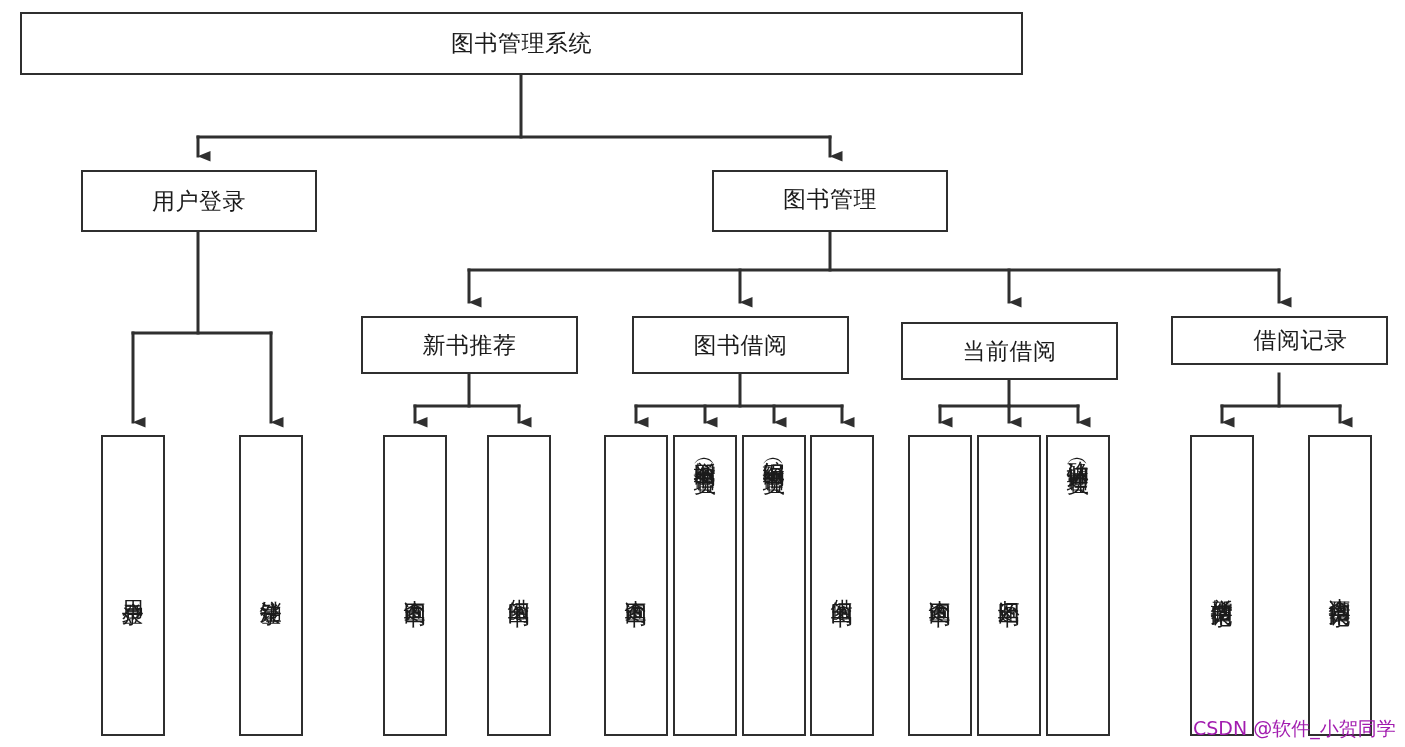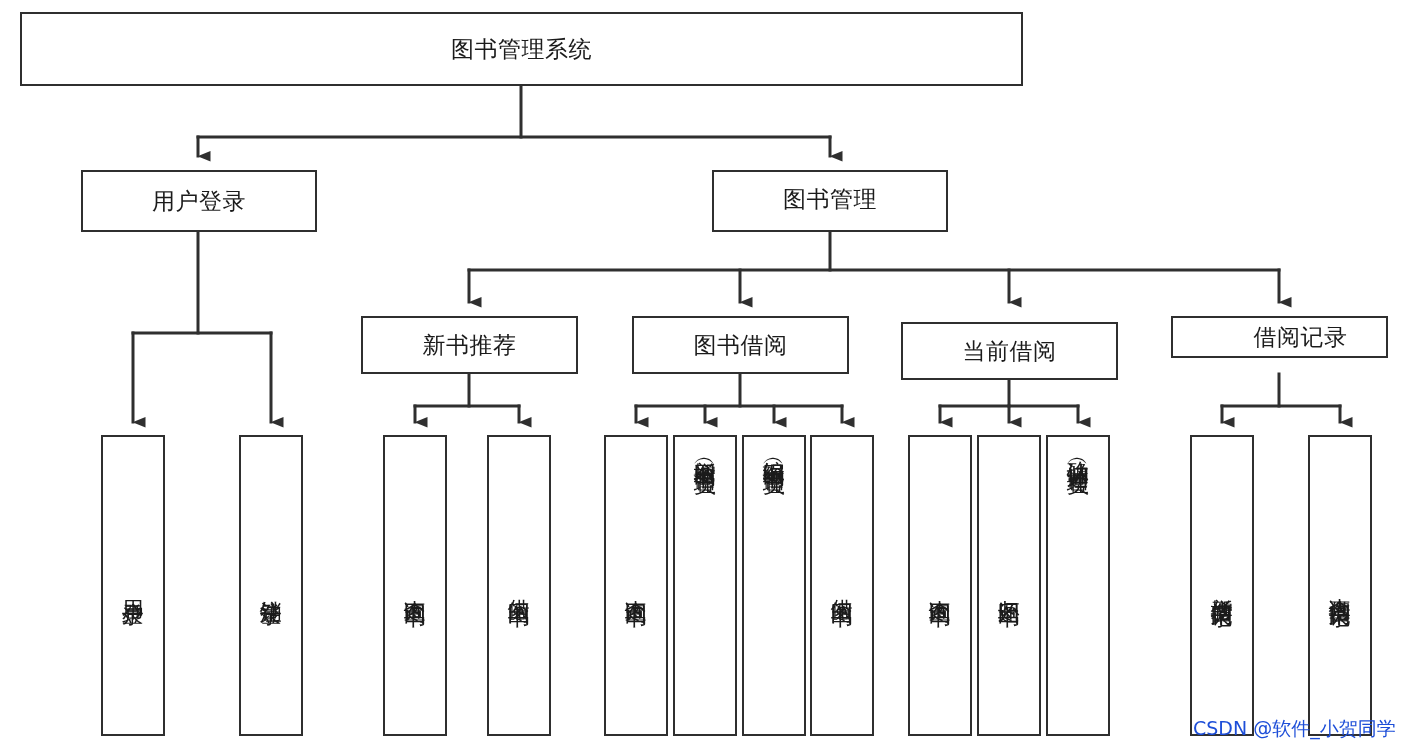--- a/index.html
+++ b/index.html
@@ -61,21 +61,21 @@
     line-height: 1.16;
     letter-spacing: 2px;
     white-space: nowrap;
   }
   .node.vertical.tall-text {
     align-items: flex-start;
   }
   .watermark {
     position: absolute;
     font-size: 19px;
-    color: #1d4ed8;
+    color: #a21caf;
     white-space: nowrap;
     user-select: none;
   }
 </style>
 </head>
 <body>
 
 <div id="diagram-root">
 
   <svg id="connectors" viewBox="0 0 1405 747">
@@ -123,41 +123,41 @@
       <path d="M1009 406 L1009 422" marker-end="url(#arrow)"></path>
       <path d="M1078 406 L1078 422" marker-end="url(#arrow)"></path>
 
       <path d="M1279 374 L1279 406"></path>
       <path d="M1222 406 L1340 406"></path>
       <path d="M1222 406 L1222 422" marker-end="url(#arrow)"></path>
       <path d="M1340 406 L1340 422" marker-end="url(#arrow)"></path>
     </g>
   </svg>
 
-  <div class="node root horizontal" style="left:20px; top:12px; width:1003px; height:74px;">
+  <div class="node root horizontal" style="left:20px; top:12px; width:1003px; height:63px;">
     <span class="label">图书管理系统</span>
   </div>
 
   <div class="node horizontal" style="left:81px; top:170px; width:236px; height:62px;">
     <span class="label">用户登录</span>
   </div>
   <div class="node horizontal" style="left:712px; top:170px; width:236px; height:62px;font-family:Liberation Mono, monospace;">
     <span class="label">图书管理</span>
   </div>
 
   <div class="node horizontal" style="left:632px; top:316px; width:217px; height:58px;">
     <span class="label">图书借阅</span>
   </div>
   <div class="node horizontal" style="left:361px; top:316px; width:217px; height:58px;">
     <span class="label">新书推荐</span>
   </div>
   <div class="node horizontal" style="left:901px; top:316px; width:217px; height:58px;margin-top:6px;">
     <span class="label">当前借阅</span>
   </div>
-  <div class="node horizontal" style="left:1171px; top:316px; width:217px; height:42px;padding-left:42px;">
+  <div class="node horizontal" style="left:1171px; top:316px; width:217px; height:49px;padding-left:42px;">
     <span class="label">借阅记录</span>
   </div>
 
   <div class="node vertical" style="left:101px; top:435px; width:64px; height:301px;">
     <span class="label">用户登录</span>
   </div>
   <div class="node vertical" style="left:239px; top:435px; width:64px; height:301px;">
     <span class="label">注销登录</span>
   </div>
 

